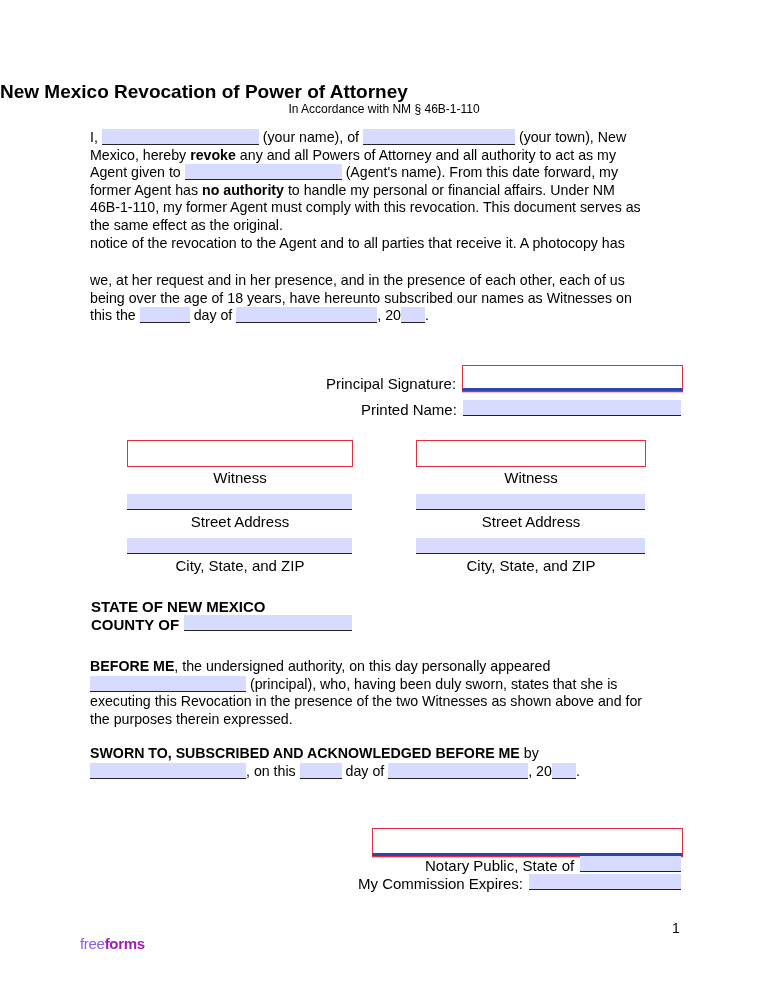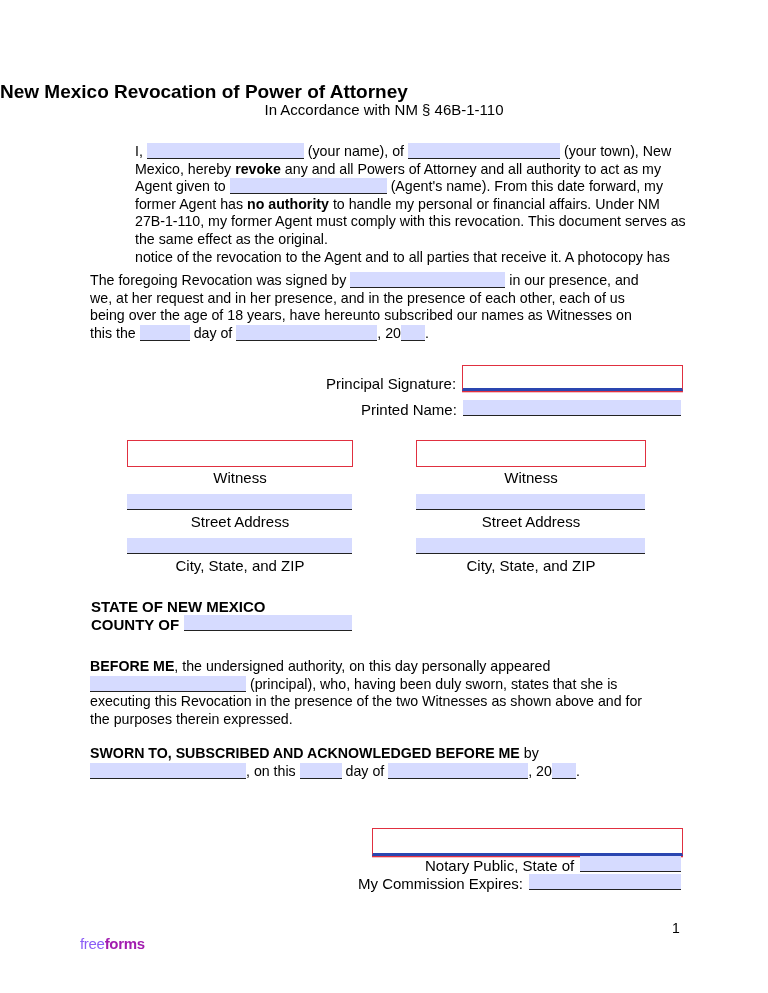--- a/index.html
+++ b/index.html
@@ -1,20 +1,20 @@
 <!DOCTYPE html>
 <html><head>
 <meta charset="utf-8">
 <style>
   html, body { margin: 0; padding: 0; background: #ffffff; }
   body { width: 768px; height: 993px; position: relative; overflow: hidden;
          font-family: "Liberation Sans", sans-serif; color: #000; }
   .abs { position: absolute; }
   .title { left: 0; width: 768px; top: 81px; text-align: left; font-weight: bold; font-size: 19px; line-height: 22px; }
-  .subtitle { left: 0; width: 768px; top: 103px; text-align: center; font-size: 15px; line-height: 13px; }
+  .subtitle { left: 0; width: 768px; top: 103px; text-align: center; font-size: 12px; line-height: 13px; }
   .para { left: 90px; width: 600px; font-size: 14.2px; line-height: 17.6px; }
   .line { white-space: nowrap; height: 17.6px; }
   .fld { display: inline-block; background: #d6dbff; border-bottom: 1px solid #222;
          height: 15px; vertical-align: -3px; }
   .fld-abs { position: absolute; background: #d6dbff; border-bottom: 1.5px solid #222; }
   .sig { position: absolute; border: 1.3px solid #e03040; background: #fff; box-sizing: border-box; }
   .sig.blue-bottom { border-bottom: 3px solid #2a46b0; box-shadow: 0 1.3px 0 #e03040; }
   .lbl { position: absolute; font-size: 15px; line-height: 17px; white-space: nowrap; }
   .center-lbl { text-align: center; }
   b { font-weight: bold; }
@@ -22,50 +22,45 @@
   .logo .free { color: #8b5cf6; font-weight: normal; }
   .logo .forms { color: #a21caf; }
   .pagenum { left: 672px; top: 920px; font-size: 14px; }
 </style>
 </head>
 <body>
 
 <div class="abs title">New Mexico Revocation of Power of Attorney</div>
 <div class="abs subtitle">In Accordance with NM § 46B-1-110</div>
 
-<div class="abs para" style="top:143px;margin-left:45px;">
+<div class="abs para" style="top:129px;">
   <div class="line">
     <span>I,</span>
     <span class="fld" style="width:157px;"></span>
     <span>(your name), of</span>
     <span class="fld" style="width:152px;"></span>
     <span>(your town), New</span>
   </div>
   <div class="line">
     <span>Mexico, hereby </span><b>revoke</b><span> any and all Powers of Attorney and all authority to act as my</span>
   </div>
   <div class="line">
     <span>Agent given to</span>
     <span class="fld" style="width:157px;"></span>
     <span>(Agent's name). From this date forward, my</span>
   </div>
   <div class="line">
     <span>former Agent has </span><b>no authority</b><span> to handle my personal or financial affairs. Under NM</span>
   </div>
-  <div class="line">27B-1-110, my former Agent must comply with this revocation. This document serves as</div>
+  <div class="line">46B-1-110, my former Agent must comply with this revocation. This document serves as</div>
   <div class="line">the same effect as the original.</div>
   <div class="line">notice of the revocation to the Agent and to all parties that receive it. A photocopy has</div>
 </div>
 
 <div class="abs para" style="top:272px;">
-  <div class="line">
-    <span>The foregoing Revocation was signed by</span>
-    <span class="fld" style="width:155px;"></span>
-    <span>in our presence, and</span>
-  </div>
   <div class="line">we, at her request and in her presence, and in the presence of each other, each of us</div>
   <div class="line">being over the age of 18 years, have hereunto subscribed our names as Witnesses on</div>
   <div class="line">
     <span>this the</span>
     <span class="fld" style="width:50px;"></span>
     <span>day of</span>
     <span class="fld" style="width:141px;"></span><span>, 20</span><span class="fld" style="width:24px;"></span><span>.</span>
   </div>
 </div>
 

